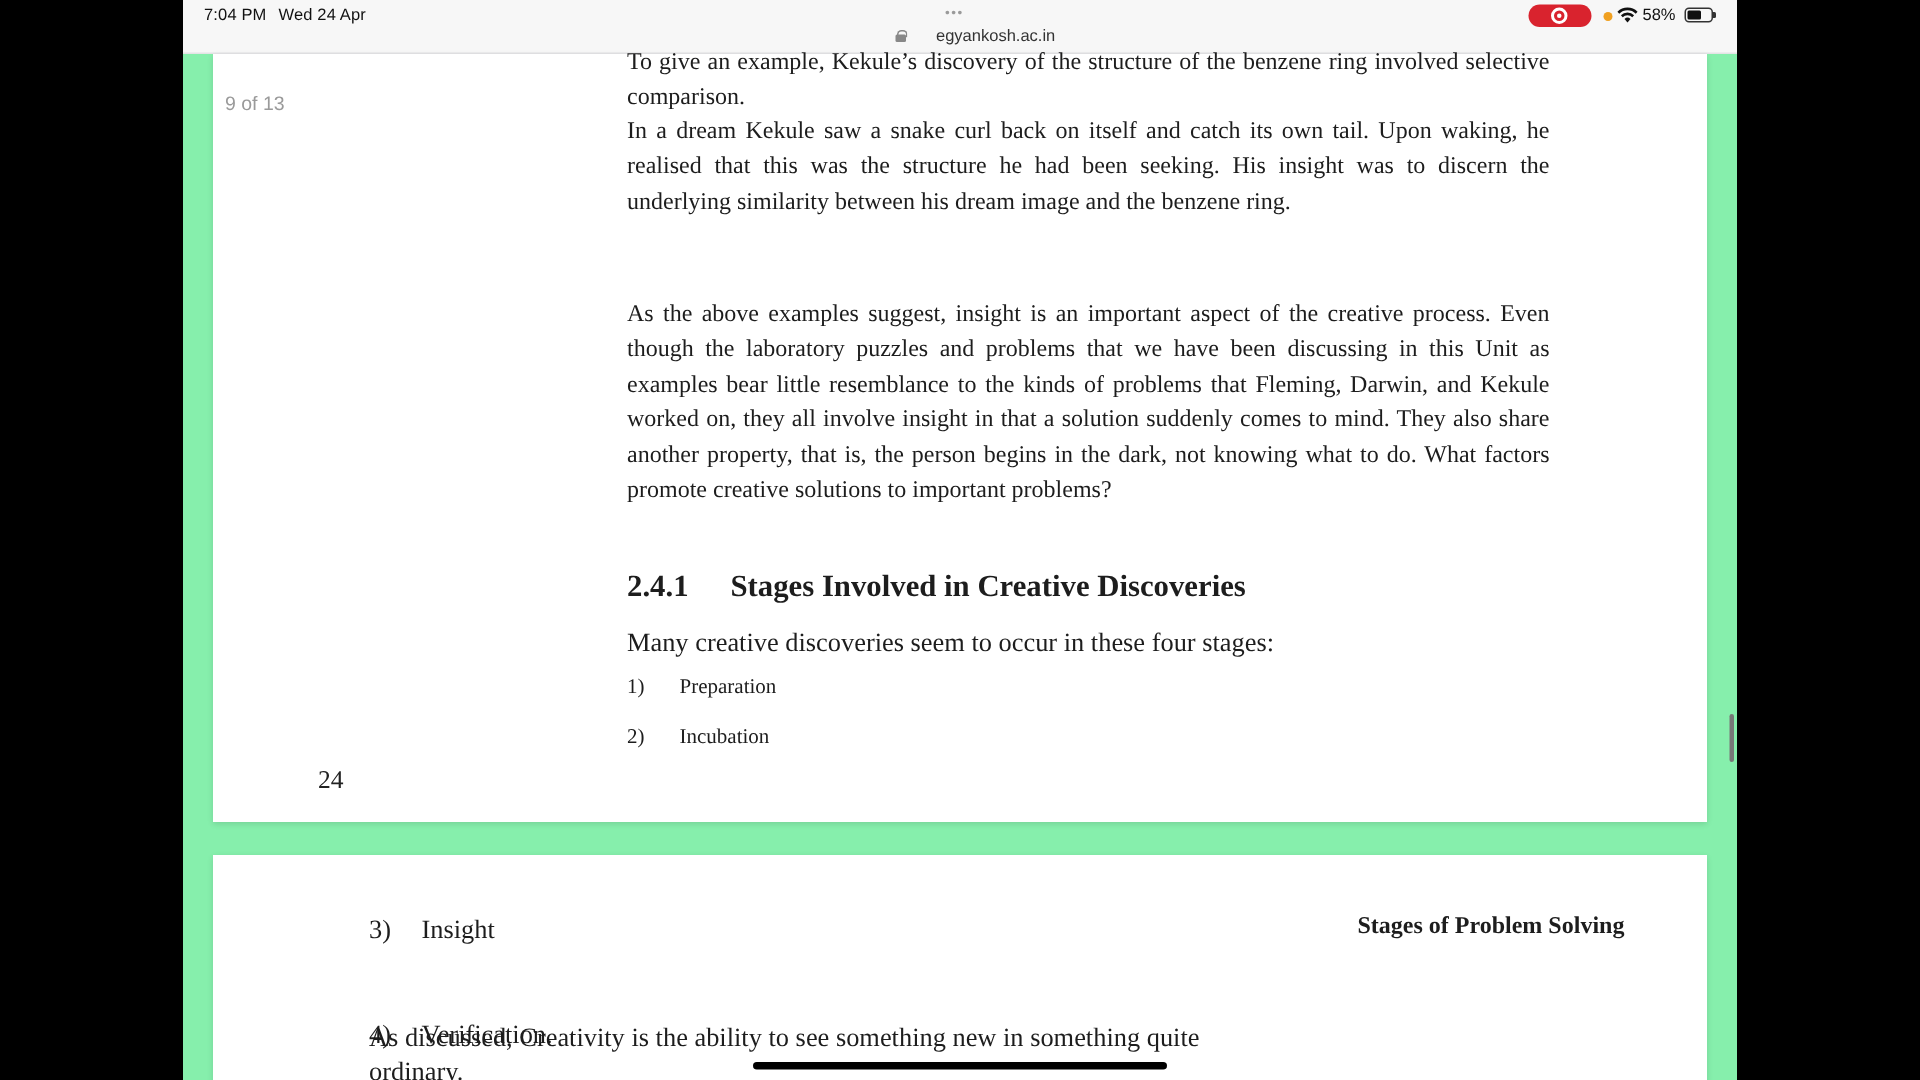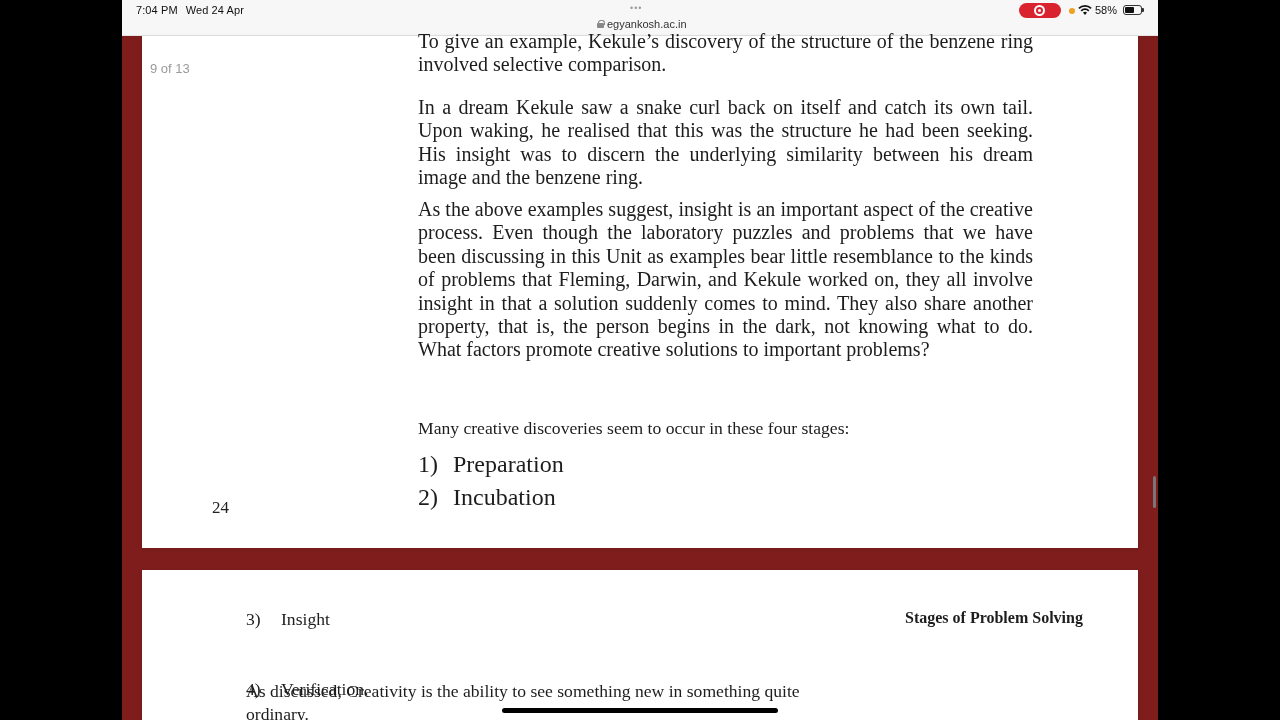--- a/index.html
+++ b/index.html
@@ -1,33 +1,33 @@
 <!DOCTYPE html>
 <html><head>
   <meta charset="utf-8">
   <style>
     * { box-sizing: border-box; margin: 0; padding: 0; }
     html, body { width: 1280px; height: 720px; overflow: hidden; background: #000; }
     body { position: relative; font-family: "Liberation Serif", serif; }
 
     .screen {
       position: absolute; left: 122px; top: 0; width: 1036px; height: 720px;
-      background: #7f1d1d; overflow: hidden;
+      background: #86efac; overflow: hidden;
     }
 
     
     .status-bar {
       position: absolute; left: 0; top: 0; width: 1036px; height: 36px;
       background: #f7f7f7; border-bottom: 1px solid #e4e4e6;
       font-family: "Liberation Sans", sans-serif; color: #111;
     }
     .status-time { position: absolute; left: 14px; top: 4px; font-size: 11px; font-weight: 500; letter-spacing: 0.1px; }
     .status-time span { margin-right: 8px; }
     .tab-dots { position: absolute; left: 508px; top: 3px; font-size: 9px; color: #9a9a9a; letter-spacing: 1px; }
-    .url-wrap { position: absolute; left: 475px; top: 18px; font-size: 11px; color: #333; display: flex; align-items: center; gap: 3px; }
+    .url-wrap { position: absolute; left: 475px; top: 18px; font-size: 11px; color: #333; display: flex; align-items: center; gap: 20px; }
     .lock-icon { width: 7px; height: 8px; position: relative; display: inline-block; }
     .lock-icon::before { content: ""; position: absolute; left: 1px; top: 0; width: 5px; height: 4px; border: 1px solid #888; border-bottom: none; border-radius: 3px 3px 0 0; }
     .lock-icon::after { content: ""; position: absolute; left: 0; top: 3px; width: 7px; height: 5px; background: #888; border-radius: 1px; }
 
     .rec-pill {
       position: absolute; left: 897px; top: 3px; width: 42px; height: 15px;
       background: #d9232e; border-radius: 8px;
     }
     .rec-pill .ring { position: absolute; left: 15px; top: 2px; width: 11px; height: 11px; border: 2px solid #fff; border-radius: 50%; }
     .rec-pill .ring::after { content: ""; position: absolute; left: 2px; top: 2px; width: 3px; height: 3px; background: #fff; border-radius: 50%; }
@@ -45,37 +45,37 @@
     }
     .page-1 { top: 36px; height: 512px; }
     .page-2 { top: 570px; height: 160px; }
 
     .page-indicator {
       position: absolute; left: 8px; top: 25px; font-family: Liberation Sans, sans-serif;
       font-size: 13px; color: #9a9a9a;
     }
 
     .body-text {
-      position: absolute; left: 276px; width: 615px; font-size: 20px; line-height: 23.4px;
+      position: absolute; left: 276px; width: 615px; font-size: 16px; line-height: 23.4px;
       color: #1d1d1d; text-align: justify;
     }
     .p1 { top: -6px; }
-    .p2 { top: 60px; }
+    .p2 { top: 40px; }
     .p3 { top: 162px; }
 
     .section-heading {
       position: absolute; left: 276px; top: 344px; font-size: 20.5px; font-weight: bold; color: #1d1d1d;
     }
     .section-heading .num { display: inline-block; width: 69px; }
     .intro-line { position: absolute; left: 276px; top: 382px; font-size: 17.6px; color: #1d1d1d; }
-    .stage-item { position: absolute; left: 276px; font-size: 24px; color: #1d1d1d; }
+    .stage-item { position: absolute; left: 276px; font-size: 14px; color: #1d1d1d; }
     .stage-item .n { display: inline-block; width: 35px; }
     .s1 { top: 415px; }
     .s2 { top: 448px; }
-    .page-number { position: absolute; left: 70px; top: 462px; font-size: 17px; color: #222; }
+    .page-number { position: absolute; left: 70px; top: 474px; font-size: 17px; color: #222; }
 
     
     .p2-stage { position: absolute; left: 104px; font-size: 17.6px; color: #1d1d1d; }
     .p2-stage .n { display: inline-block; width: 35px; }
     .s3 { top: 39px; }
     .s4 { top: 72px; margin-top: 37px; }
     .running-header { position: absolute; left: 763px; top: 39px; font-size: 16px; font-weight: bold; color: #1d1d1d; }
     .p2-para { position: absolute; left: 104px; top: 110px; width: 620px; font-size: 17.6px; line-height: 23px; color: #1d1d1d; }
 
     .scroll-thumb {
@@ -114,20 +114,23 @@
       </div>
   </div>
 
   <div class="page page-1">
     <div class="page-indicator">9 of 13</div>
 
     <p class="body-text p1">To give an example, Kekule’s discovery of the structure of the benzene ring involved selective comparison.</p>
     <p class="body-text p2">In a dream Kekule saw a snake curl back on itself and catch its own tail. Upon waking, he realised that this was the structure he had been seeking. His insight was to discern the underlying similarity between his dream image and the benzene ring.</p>
     <p class="body-text p3">As the above  examples suggest, insight is an important aspect of the creative process. Even though the laboratory puzzles and problems that we have been discussing in this Unit as examples bear little resemblance to the kinds of problems that Fleming, Darwin, and Kekule worked on, they all involve insight in that a solution suddenly comes to mind. They also share another property, that is, the person begins in the dark, not knowing what to do. What factors promote creative solutions to important problems?</p>
 
+    <div class="section-heading">
+      <span class="num">2.4.1</span><span>Stages Involved in Creative Discoveries</span>
+    </div>
     <div class="intro-line">Many creative discoveries seem to occur in these four stages:</div>
 
     <div class="stage-item s1">
       <span class="n">1)</span><span>Preparation</span>
     </div>
     <div class="stage-item s2">
       <span class="n">2)</span><span>Incubation</span>
     </div>
 
     <div class="page-number">24</div>

